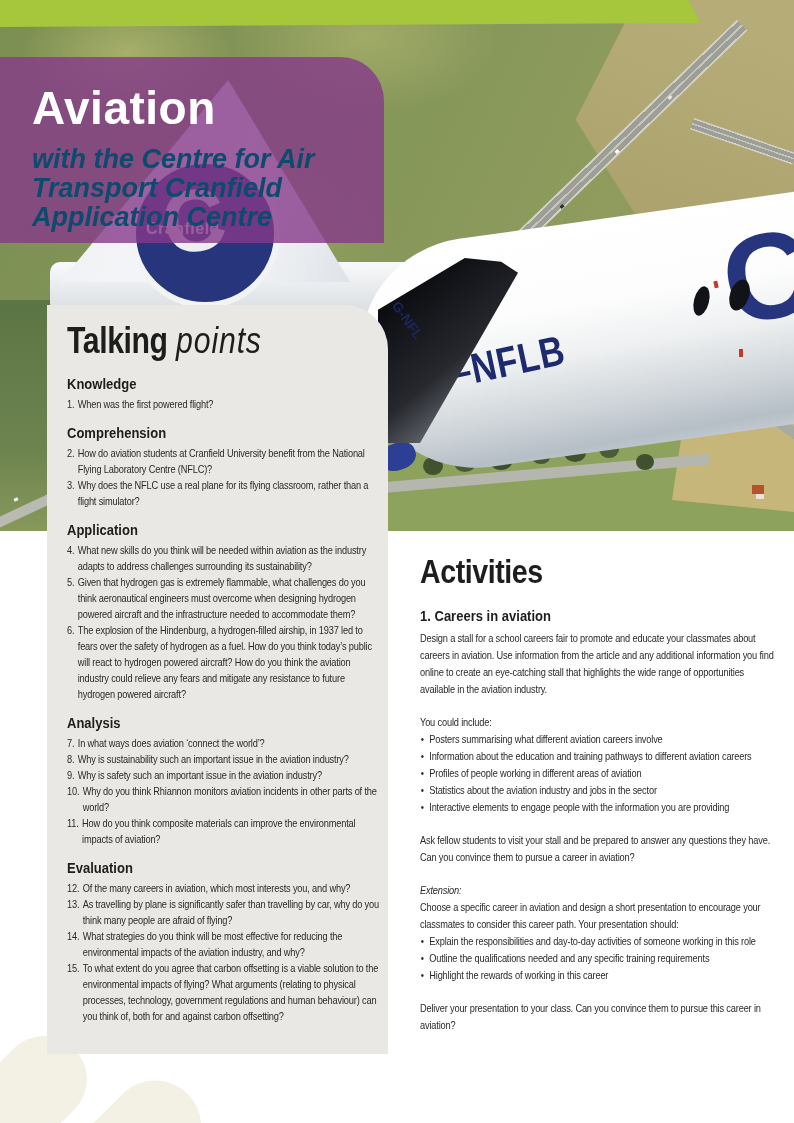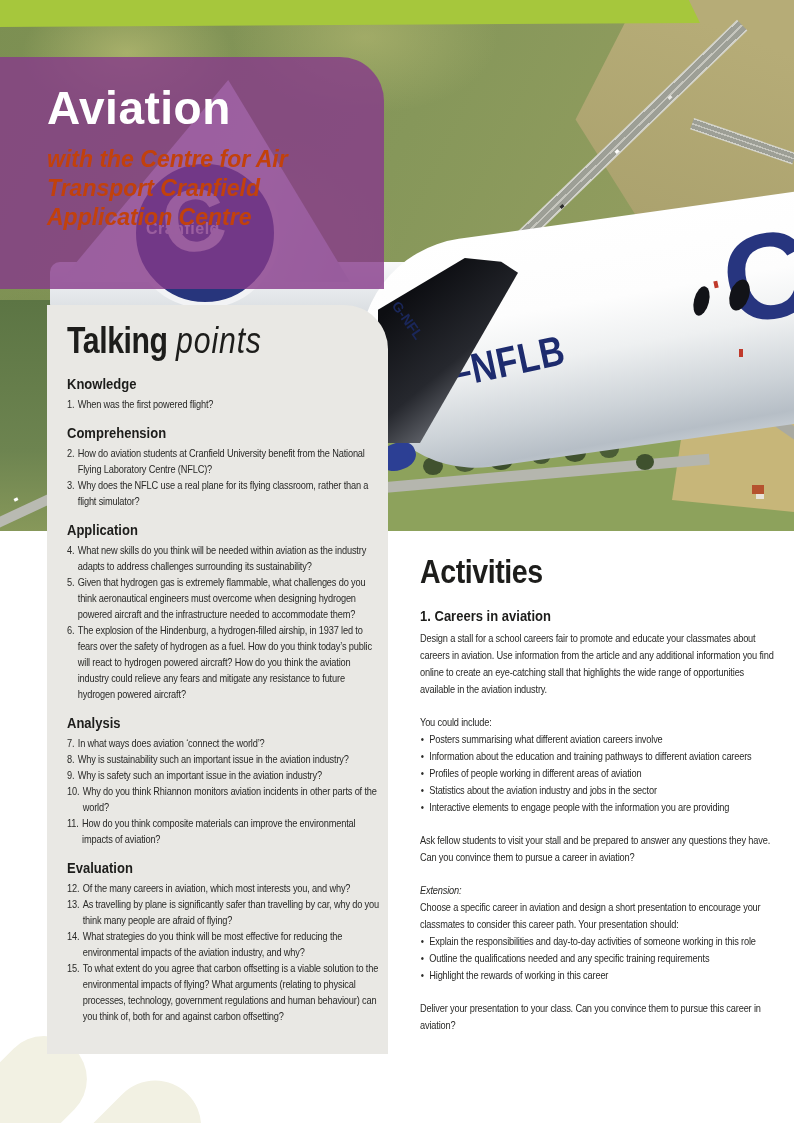--- a/index.html
+++ b/index.html
@@ -85,25 +85,25 @@
     clip-path:polygon(88% 2%, 100% 8%, 30% 100%, 0 100%, 0 28%, 62% 0);
     background:linear-gradient(140deg,#0d0e12 20%, #26282e 55%, #6a6d74 78%, #9ea2a8 90%, #54565c 100%); }
   .wing-reg { position:absolute; left:402px; top:298px; transform:rotate(55deg); transform-origin:0 0;
     font-size:14px; font-weight:700; color:#1b2961; opacity:.9; }
 
   
   .greenbar { position:absolute; left:0; top:0; width:700px; height:27px; background:#a6c73c;
     clip-path:polygon(0 0, 98.4% 0, 100% 85%, 0 100%); z-index:4; }
 
   
-  .purple { position:absolute; left:0; top:57px; width:384px; height:232px;
+  .purple { position:absolute; left:0; top:57px; width:384px; height:186px;
     background:rgba(134,58,138,.8); border-radius:0 44px 0 0; z-index:3;
-    padding:24px 28px 0 47px; box-sizing:border-box; }
+    padding:24px 28px 0 32px; box-sizing:border-box; }
   .purple h1 { margin:0 0 10px 0; font-size:46px; font-weight:800; color:#ffffff; letter-spacing:.5px; }
-  .sub-line { font-size:23px; font-style:italic; font-weight:700; color:#c2410c; line-height:29px; }
+  .sub-line { font-size:27px; font-style:italic; font-weight:700; color:#0c4a6e; line-height:29px; }
 
   
   .panel { position:absolute; left:47px; top:305px; width:341px; height:749px;
     background:#e9e8e4; border-radius:0 44px 0 0; z-index:5;
     padding:14px 0 0 20px; box-sizing:border-box; overflow:hidden; }
   .scale84 { transform:scaleX(.84); transform-origin:0 0; }
   .tp-body { width:372px; }
   .tp-title { margin:0 0 4px 0; font-size:36px; line-height:44px; color:#1d1d1b; }
   .tp-title .bold { font-weight:800; letter-spacing:-.5px; }
   .tp-title .light { font-weight:300; font-style:italic; letter-spacing:1px; }

